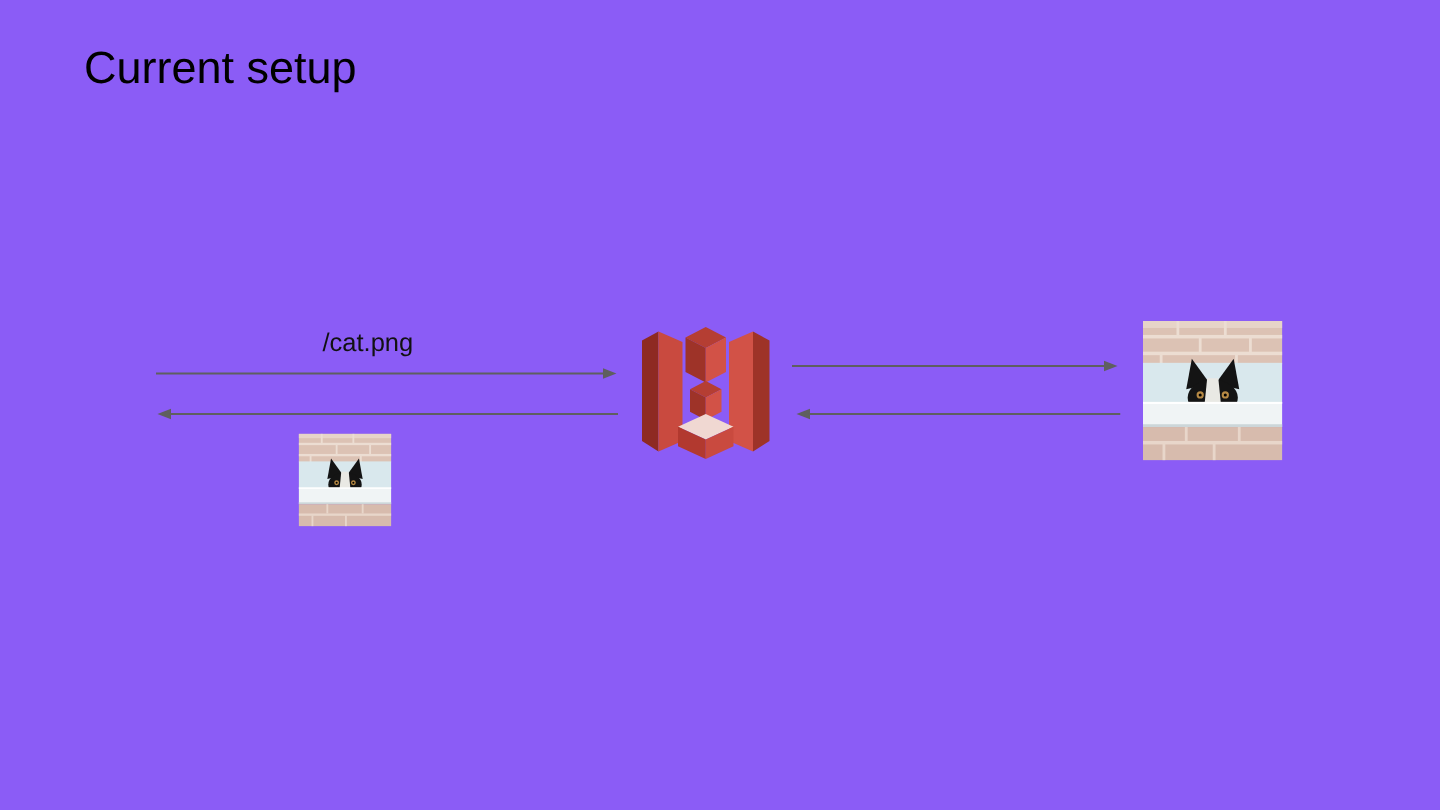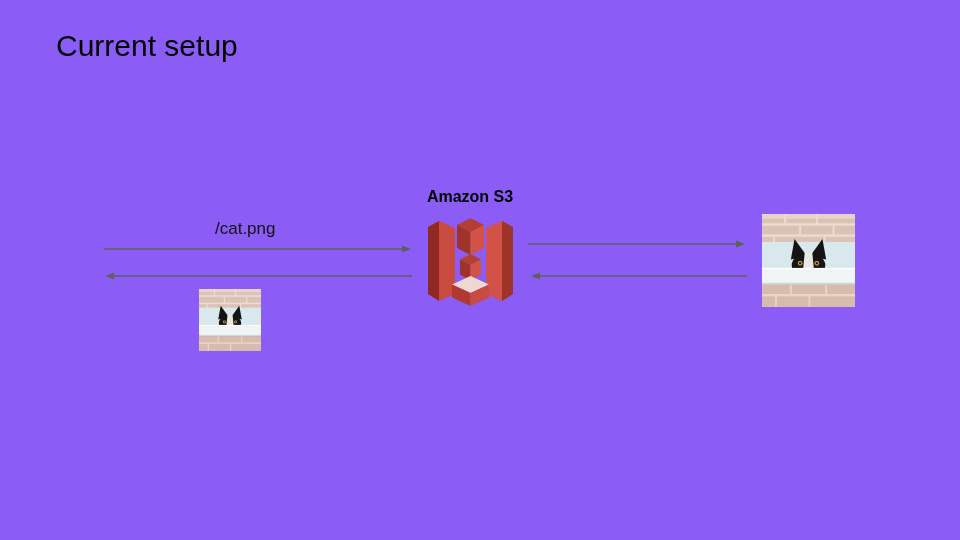--- a/index.html
+++ b/index.html
@@ -96,21 +96,20 @@
         <rect x="14" y="88" width="2" height="12" fill="#e8d6ca"></rect>
         <rect x="50" y="88" width="2" height="12" fill="#e8d6ca"></rect>
       </symbol>
     </defs>
   </svg>
 
   <div class="slide-title">Current setup</div>
 
   <div class="request-label">/cat.png</div>
 
-  <div class="s3-label">Amazon S3</div>
 
   <svg class="s3-icon" viewBox="0 0 91 92">
 
     <polygon points="3,13 14,7 14,87 3,80" fill="#8e2a22"></polygon>
     <polygon points="14,7 30,14 30,80 14,87" fill="#c94a3f"></polygon>
 
     <polygon points="61,14 77,7 77,87 61,80" fill="#d25247"></polygon>
     <polygon points="77,7 88,13 88,80 77,87" fill="#9e3328"></polygon>
 
     <polygon points="45.5,4 59,11 45.5,18 32,11" fill="#b53e33"></polygon>

